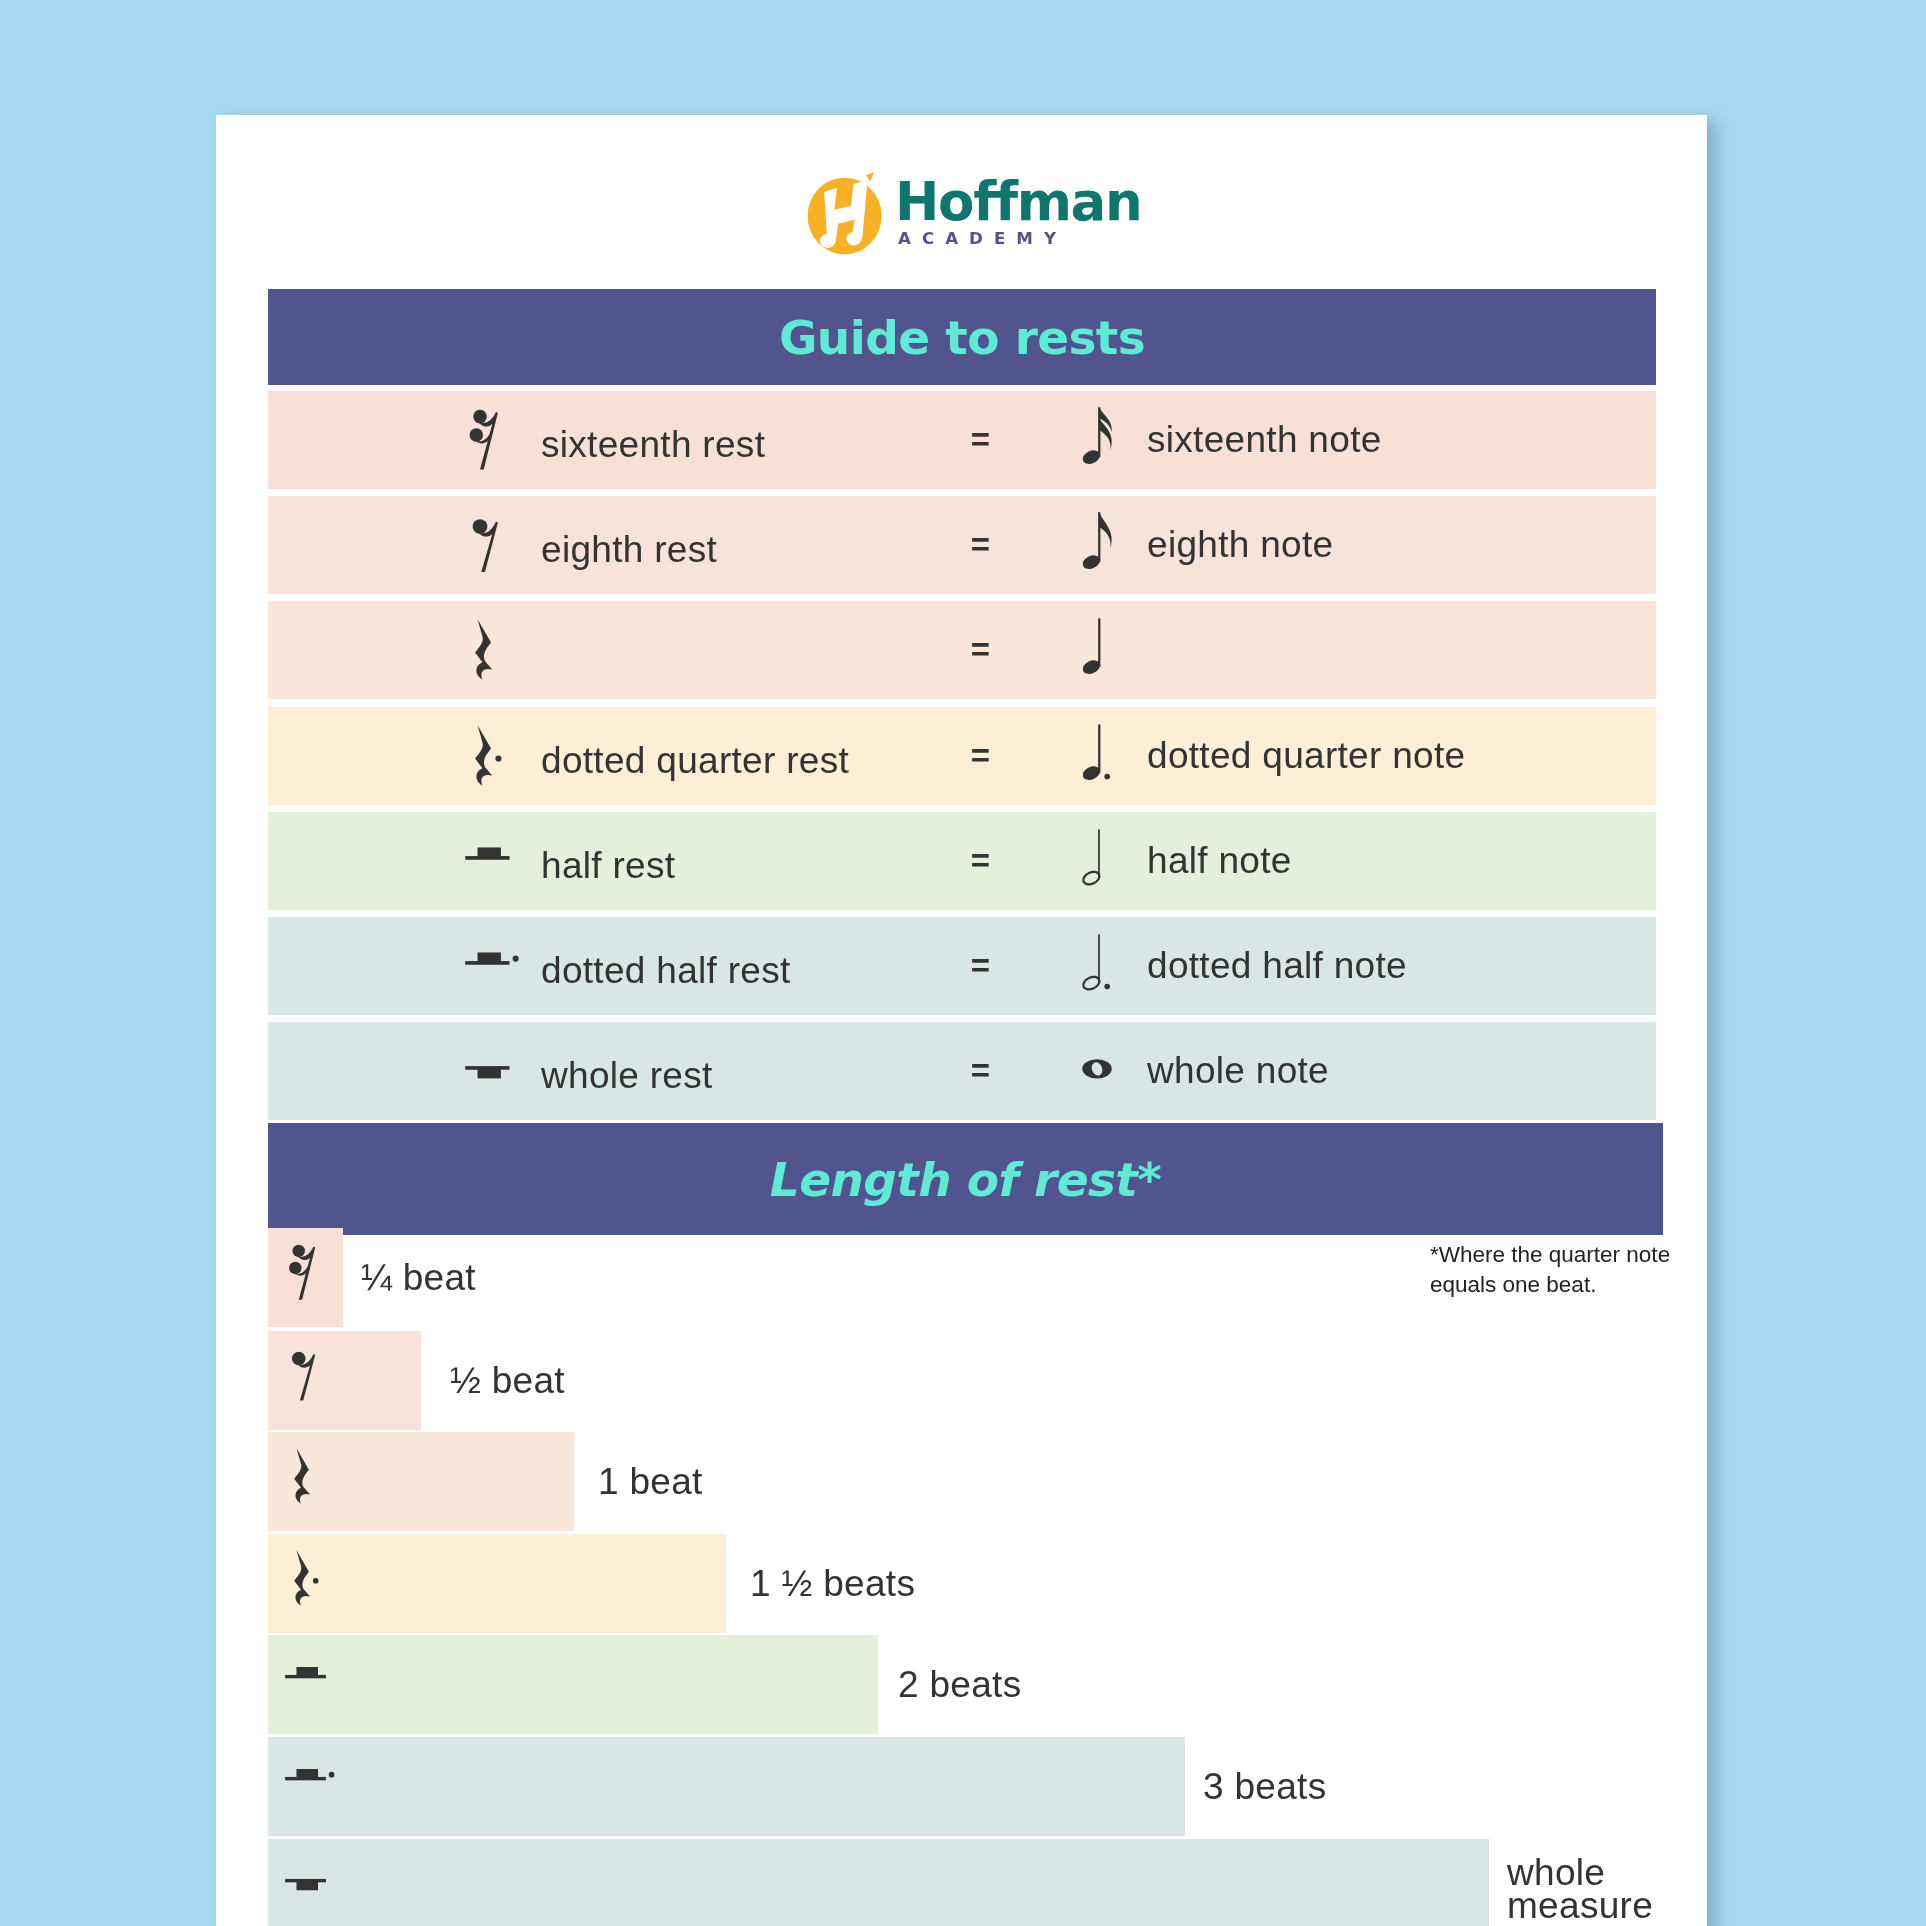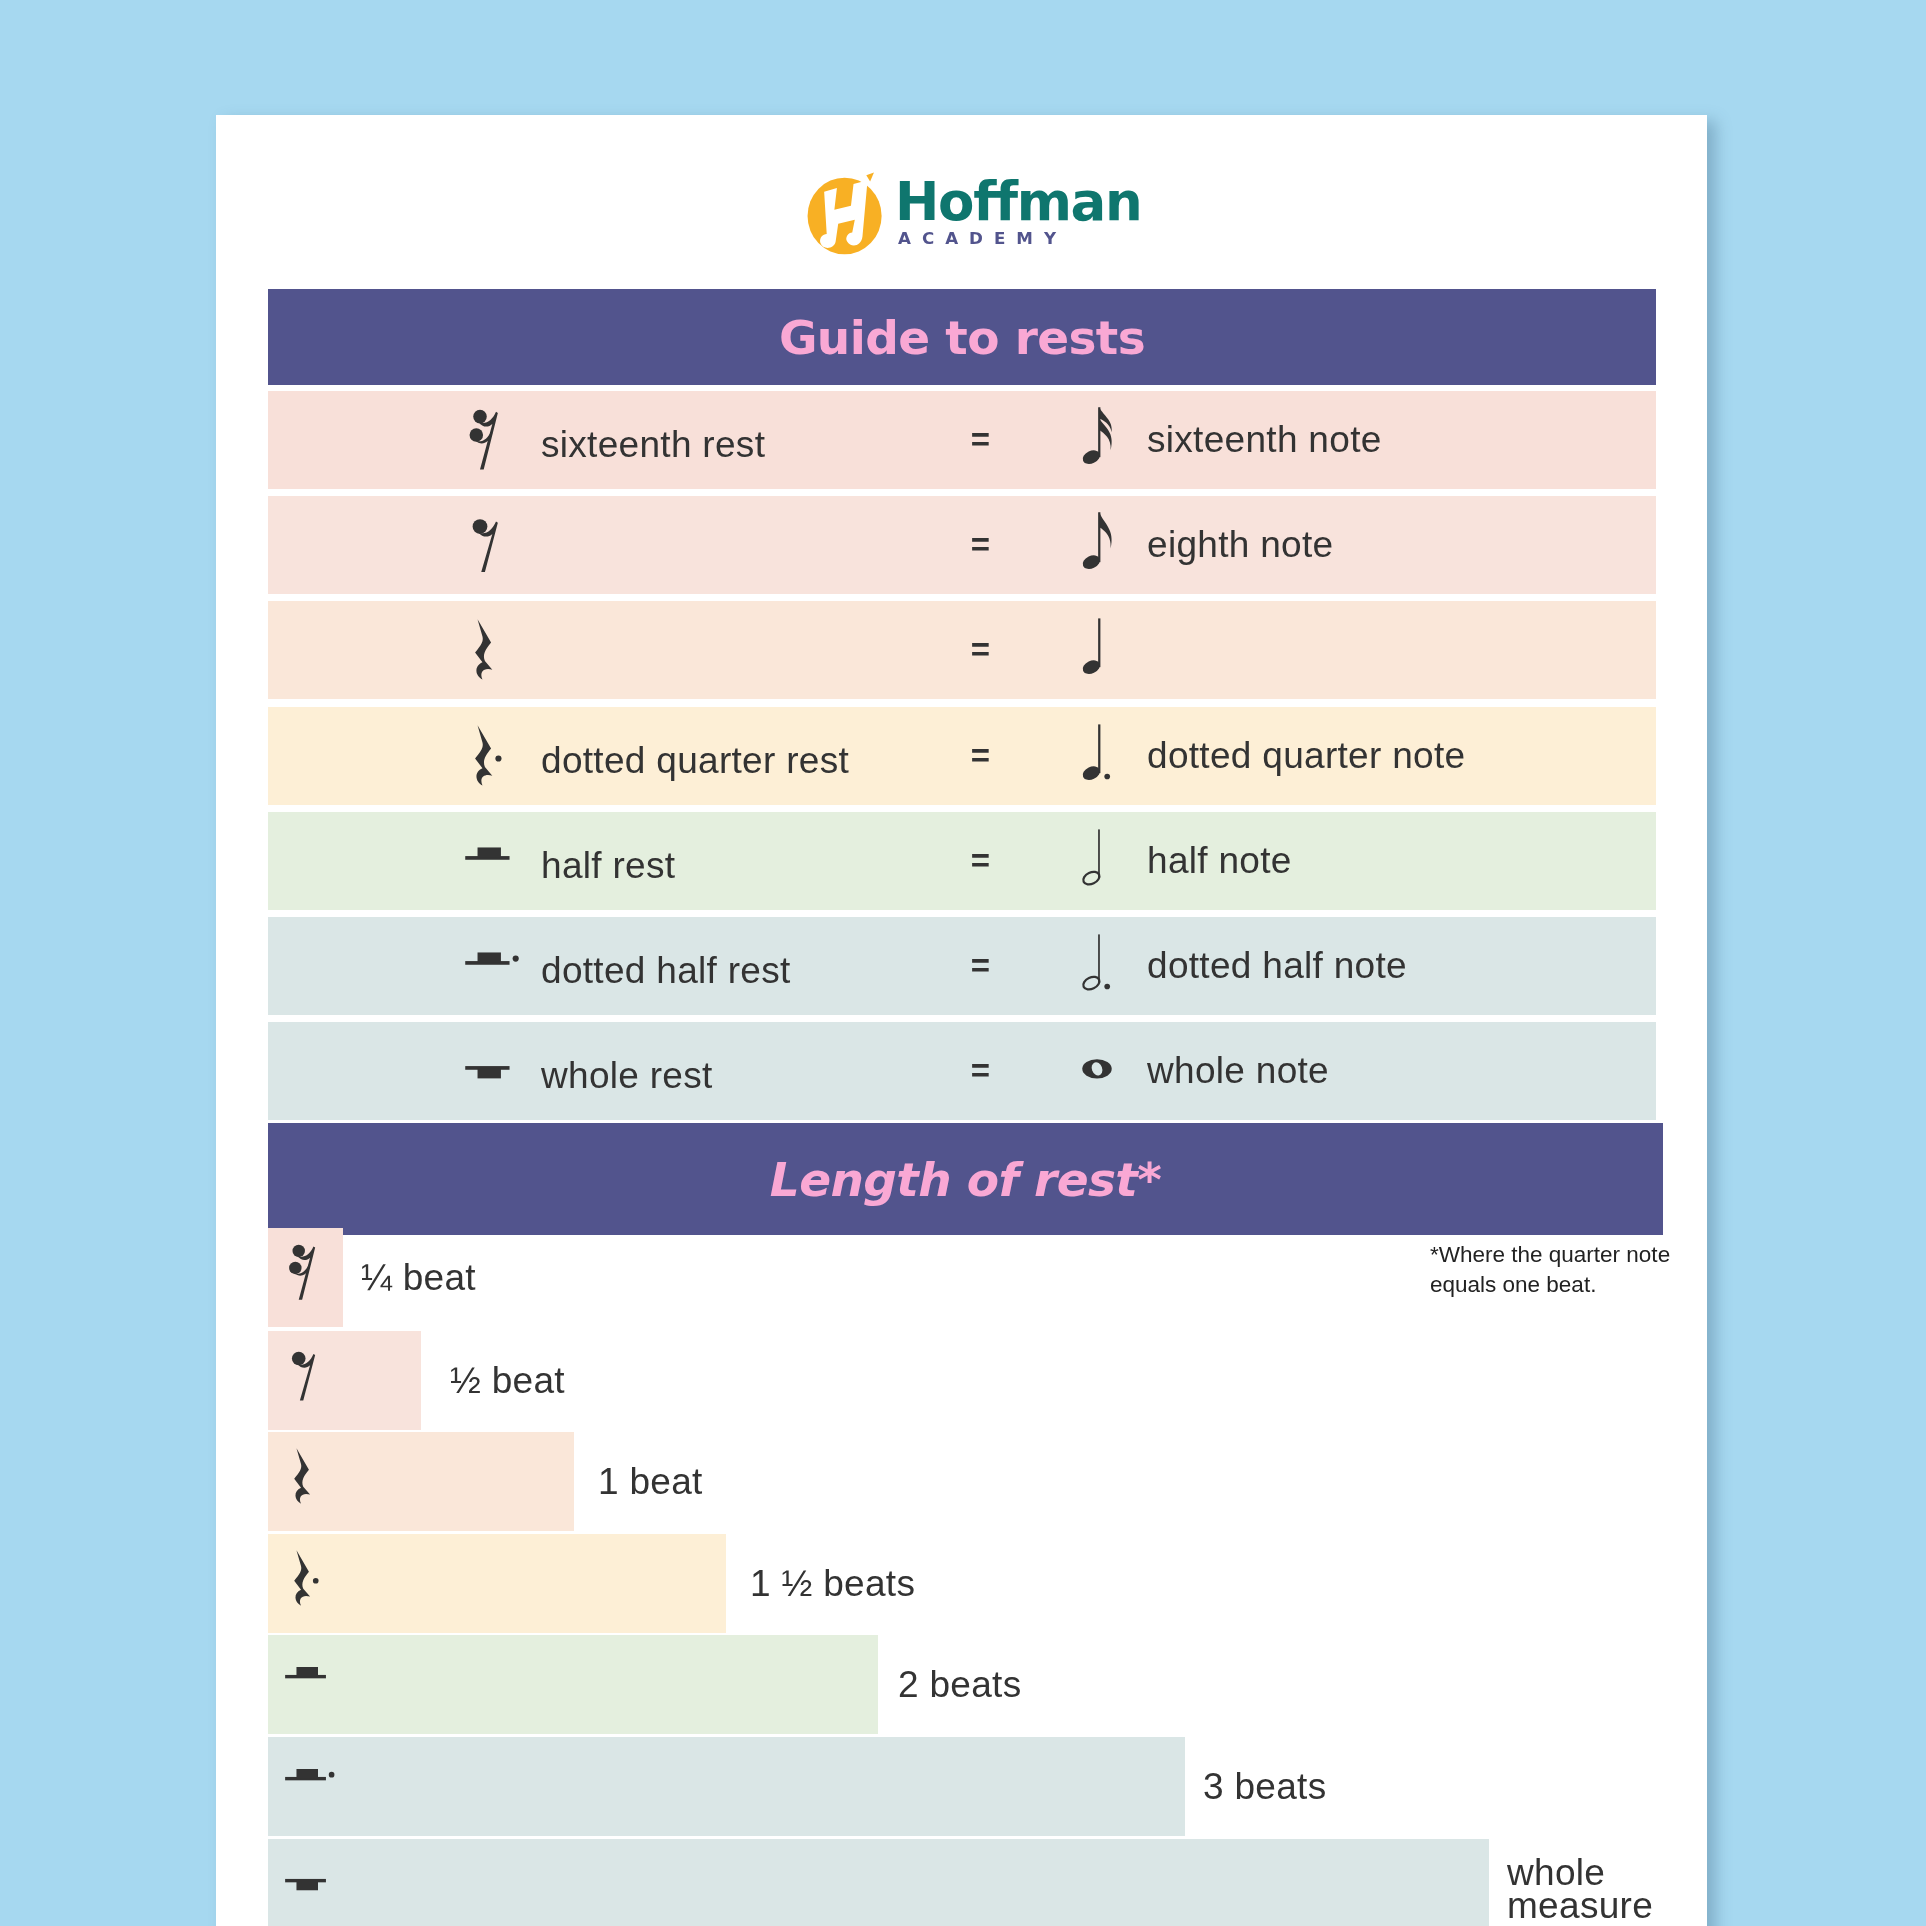--- a/index.html
+++ b/index.html
@@ -31,21 +31,21 @@
   }
   .logo-sub {
     position: absolute; left: 93px; top: 64px;
     font-family: "DejaVu Sans", sans-serif;
     font-weight: bold; font-size: 16.7px; letter-spacing: 11px;
     color: #52548d; line-height: 1;
   }
   .band {
     position: absolute;
     background: #52548d;
-    color: #f9a8d4;
+    color: #5eead4;
     font-family: "DejaVu Sans", sans-serif;
     font-weight: bold;
     font-size: 47px;
     text-align: center;
     display: flex; align-items: center; justify-content: center;
     letter-spacing: -0.6px;
   }
   .band-1 { left: 268px; top: 289px; width: 1388px; height: 96px; }
   .band-2 { left: 268px; top: 1123px; width: 1395px; height: 112px; font-style: italic; }
 
@@ -117,20 +117,21 @@
       <span class="equals">=</span>
       <svg class="note-icon" viewBox="0 0 90 104" preserveAspectRatio="xMinYMin meet">
         <use href="#sym-sixteenth-note"></use>
       </svg>
       <span class="note-label">sixteenth note</span>
     </div>
     <div class="guide-row" style="top: 496px; background: rgb(248, 227, 220);">
       <svg class="rest-icon" viewBox="0 0 90 104" preserveAspectRatio="xMinYMin meet">
         <use href="#sym-eighth-rest"></use>
       </svg>
+      <span class="rest-label">eighth rest</span>
       <span class="equals">=</span>
       <svg class="note-icon" viewBox="0 0 90 104" preserveAspectRatio="xMinYMin meet">
         <use href="#sym-eighth-note"></use>
       </svg>
       <span class="note-label">eighth note</span>
     </div>
     <div class="guide-row" style="top: 601px; background: rgb(250, 231, 217);">
       <svg class="rest-icon" viewBox="0 0 90 104" preserveAspectRatio="xMinYMin meet">
         <use href="#sym-quarter-rest"></use>
       </svg>

